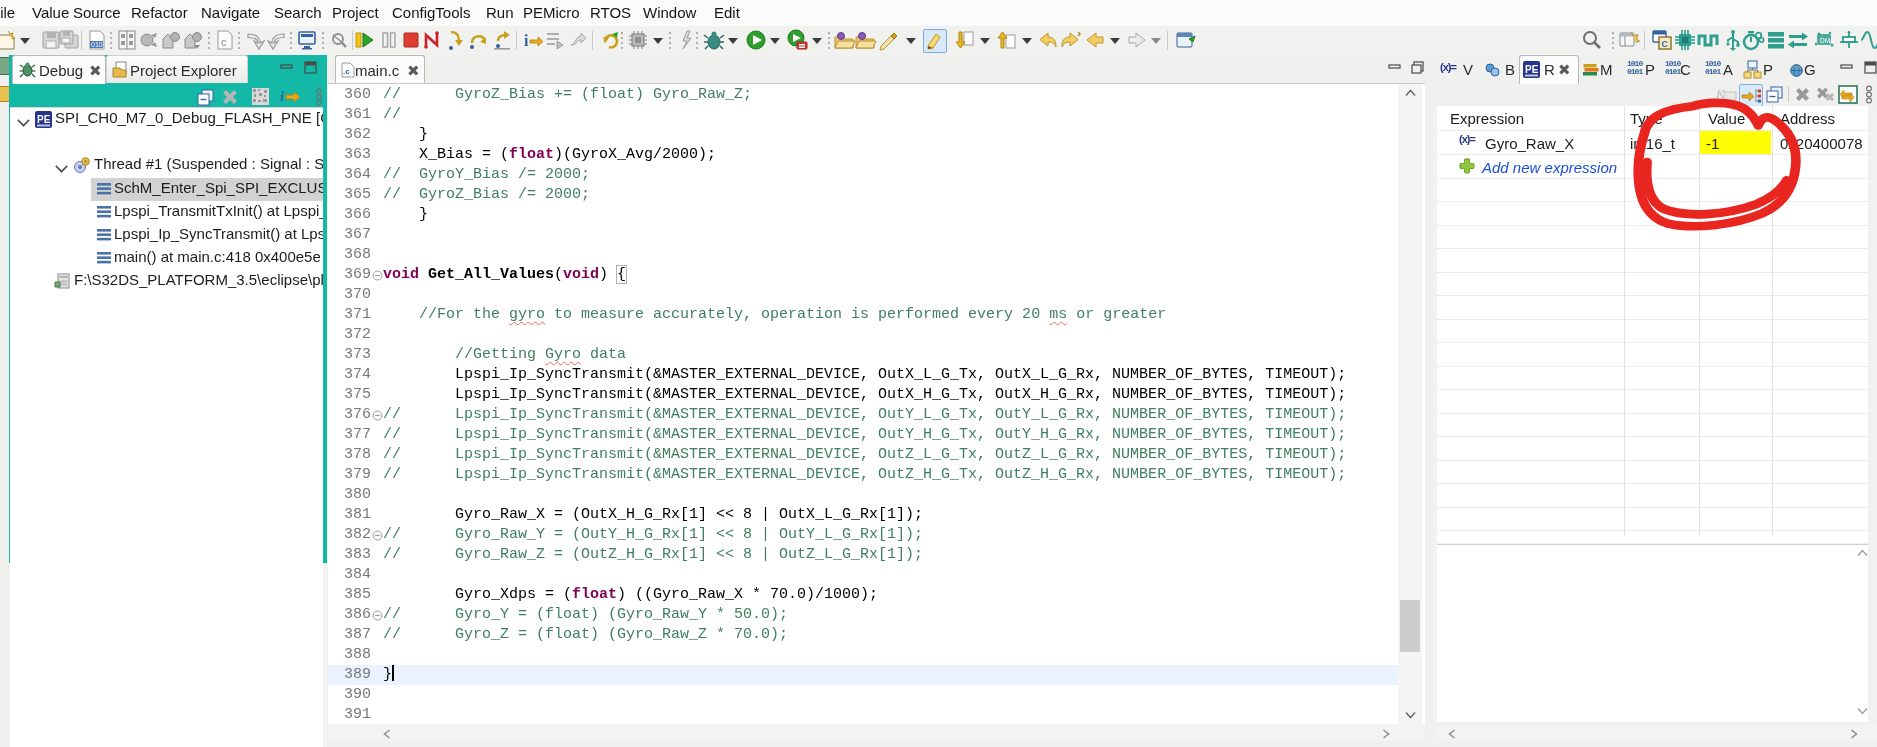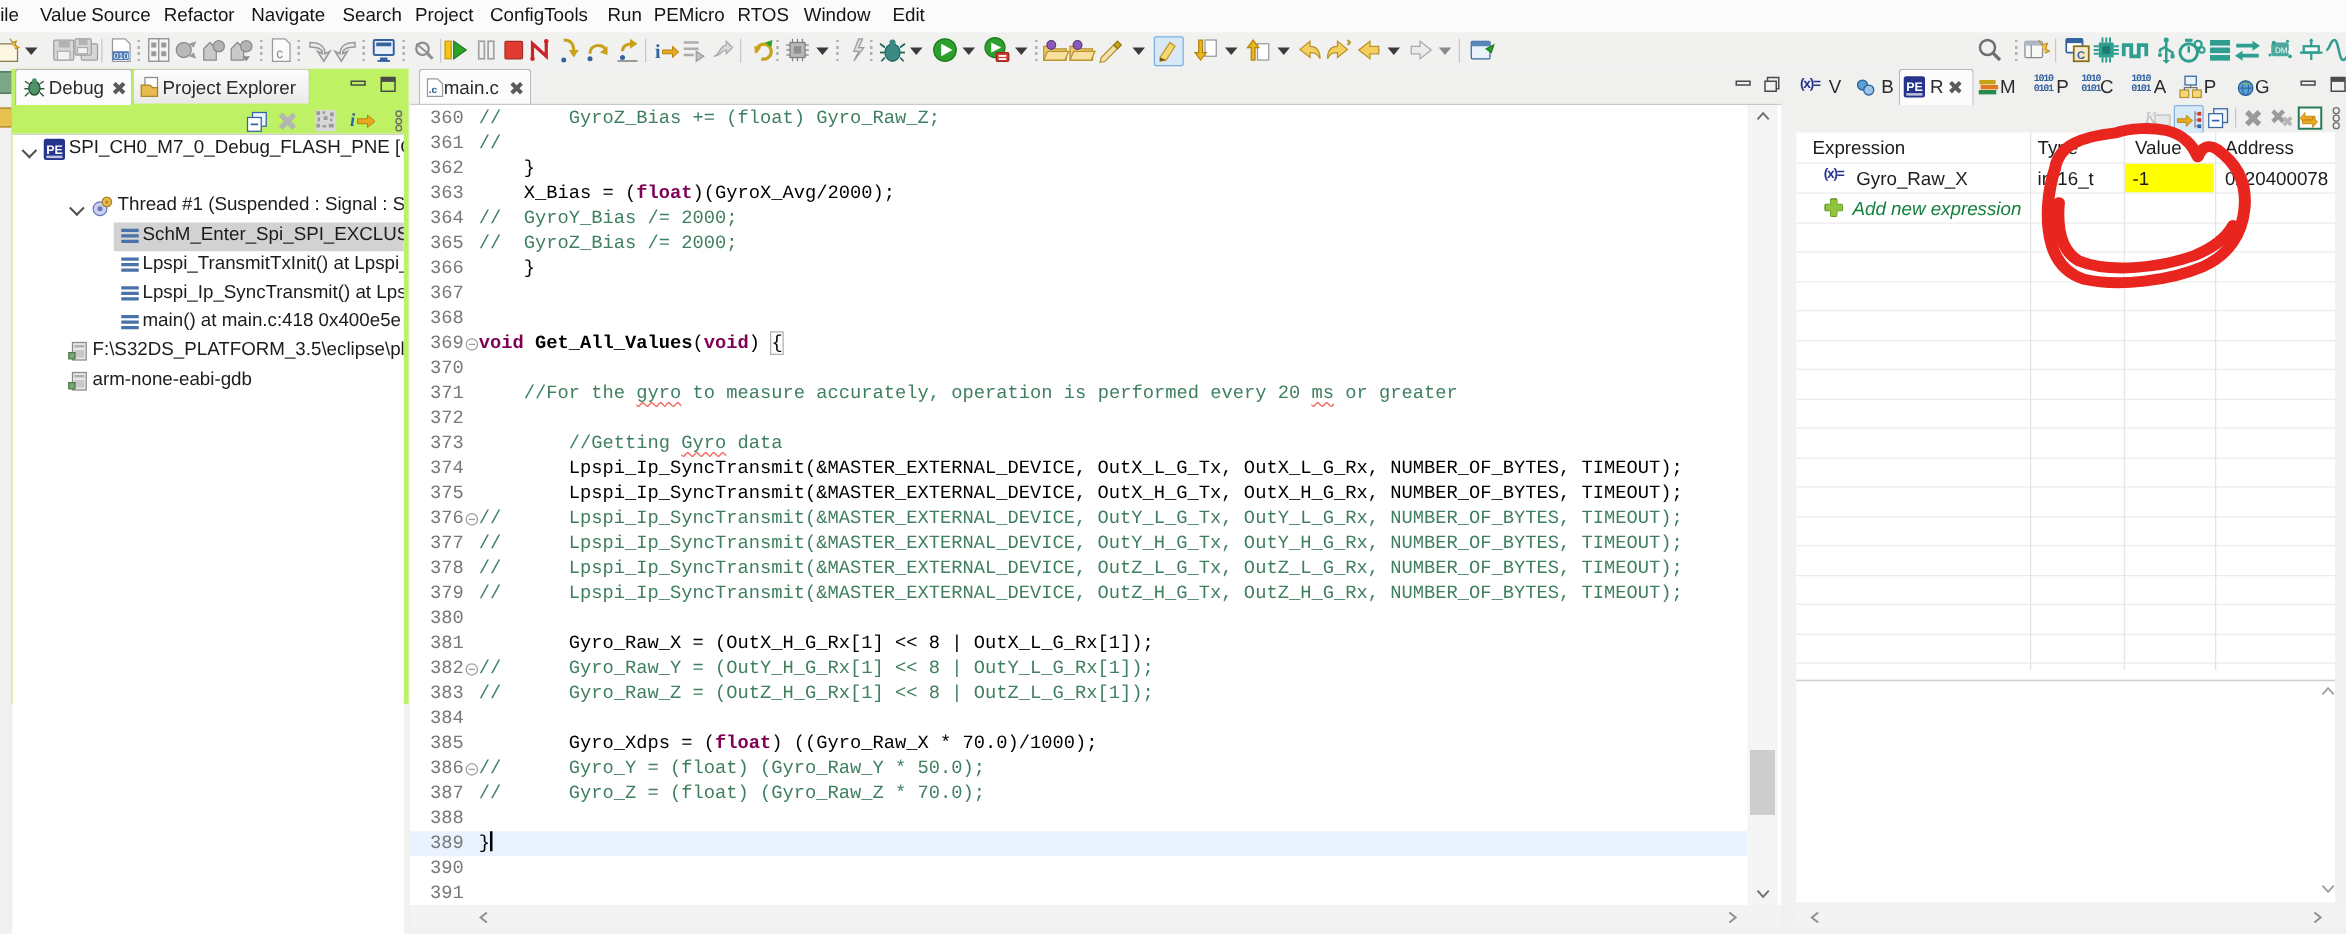--- a/index.html
+++ b/index.html
@@ -10,21 +10,21 @@
 #menubar{left:0;top:0;width:1877px;height:26px;background:#fbfbfb;font-size:15px;color:#141414}
 #menubar span{position:absolute;top:4px;white-space:pre}
 #toolbar{left:0;top:26px;width:1877px;height:29px;background:#f1f1f0}
 .tsep{position:absolute;top:5px;width:1px;height:19px;background:#c8c8c8}
 .tdot{position:absolute;top:6px;width:2px;height:17px;
   background-image:repeating-linear-gradient(#b0b0b0 0 2px,transparent 2px 5px)}
 .ticon{position:absolute;top:3px;width:22px;height:22px}
 .tdd{position:absolute;top:12px;width:0;height:0;border-left:5px solid transparent;border-right:5px solid transparent;border-top:6px solid #3a3a3a}
 
 #leftstrip{left:0;top:55px;width:9px;height:692px;background:#f0f0ef}
-#debugpanel{left:9px;top:55px;width:318px;height:508px;background:#bef264}
+#debugpanel{left:9px;top:55px;width:318px;height:508px;background:#14b8a6}
 #dbgcontent{position:absolute;left:1px;top:52px;width:313px;height:640px;background:#ffffff;overflow:hidden;border-top:1px solid #d2d2d2}
 .tab-active{position:absolute;top:0;height:29px;background:#fcfcfc;border:1px solid #b8b8b8;border-bottom:none;border-radius:3px 3px 0 0;box-sizing:border-box}
 .tab-inactive{position:absolute;top:0;height:28px;background:linear-gradient(#fdfdfd,#e9e9e8);border:1px solid #cfcfcf;border-bottom:none;border-radius:3px 3px 0 0;box-sizing:border-box}
 .tabtext{position:absolute;top:6px;font-size:15px;color:#2b2b2b;white-space:pre}
 .closex{position:absolute;font-size:15px;color:#5a5a5a}
 .minmax{position:absolute;top:7px}
 
 .trow{position:absolute;left:0;width:100%;height:23px;font-size:15px;color:#1c1c1c;white-space:pre}
 .trow .txt{position:absolute;top:1px}
 .chev{position:absolute;top:7px;width:9px;height:9px;border-right:2px solid #4d4d4d;border-bottom:2px solid #4d4d4d;transform:rotate(45deg) scale(.8)}
@@ -518,29 +518,20 @@
     </div>
     <div class="trow" style="top:162.4px">
       <svg class="abs" style="left:44px;top:3px" width="17" height="17">
           <rect x="4" y="1" width="11" height="14" fill="#e8e8e8" stroke="#8a8a8a"></rect>
           <rect x="5.5" y="3" width="8" height="2" fill="#b0b0b0"></rect>
           <rect x="5.5" y="7" width="8" height="6" fill="#c8c8c8"></rect>
           <path d="M1 9 l5 0 0 5 -5 0z" fill="#7aa87a" stroke="#4a7a4a"></path>
         </svg>
       <div class="txt" style="left:64px">F:\S32DS_PLATFORM_3.5\eclipse\plugins\c</div>
     </div>
-    <div class="trow" style="top:185.6px">
-      <svg class="abs" style="left:44px;top:3px" width="17" height="17">
-          <rect x="4" y="1" width="11" height="14" fill="#e8e8e8" stroke="#8a8a8a"></rect>
-          <rect x="5.5" y="3" width="8" height="2" fill="#b0b0b0"></rect>
-          <rect x="5.5" y="7" width="8" height="6" fill="#c8c8c8"></rect>
-          <path d="M1 9 l5 0 0 5 -5 0z" fill="#7aa87a" stroke="#4a7a4a"></path>
-        </svg>
-      <div class="txt" style="left:64px">arm-none-eabi-gdb</div>
-    </div>
   </div>
 </div>
 
 <div class="abs" id="editor">
   <div class="tab-active" style="left:8px;width:90px">
     <svg style="position:absolute;left:5px;top:6px" width="14" height="16" viewBox="0 0 14 16">
         <path d="M1 1 h8 l4 4 v10 h-12z" fill="#fff" stroke="#9a9a9a"></path>
         <text x="2" y="12" font-size="8" font-weight="bold" fill="#2a6099" font-family="Liberation Sans">.c</text>
       </svg>
     <div class="tabtext" style="left:19px">main.c</div>
@@ -772,21 +763,21 @@
     <div class="abs" style="left:269px;top:29px;font-size:15px;color:#1c1c1c">-1</div>
     <div class="abs" style="left:343px;top:29px;font-size:15px;color:#1c1c1c">0x20400078</div>
     <div class="gridline" style="left:0;top:48px;width:431px"></div>
 
     <svg class="abs" style="left:22px;top:52px" width="16" height="16">
         <rect x="5.5" y="1" width="5" height="14" rx="1" fill="#8fc43f" stroke="#5a8a1a"></rect>
         <rect x="1" y="5.5" width="14" height="5" rx="1" fill="#8fc43f" stroke="#5a8a1a"></rect>
         <rect x="5.5" y="2" width="5" height="13" fill="#8fc43f"></rect>
         <rect x="2" y="5.5" width="13" height="5" fill="#8fc43f"></rect>
       </svg>
-    <div class="abs" style="left:45px;top:53px;font-size:15px;font-style:italic;color:#15803d">Add new expression</div>
+    <div class="abs" style="left:45px;top:53px;font-size:15px;font-style:italic;color:#1d4ed8">Add new expression</div>
 
     <div class="gridline" style="left:0;top:72px;width:431px"></div>
     <div class="gridline" style="left:0;top:95px;width:431px"></div>
     <div class="gridline" style="left:0;top:119px;width:431px"></div>
     <div class="gridline" style="left:0;top:142px;width:431px"></div>
     <div class="gridline" style="left:0;top:166px;width:431px"></div>
     <div class="gridline" style="left:0;top:189px;width:431px"></div>
     <div class="gridline" style="left:0;top:213px;width:431px"></div>
     <div class="gridline" style="left:0;top:236px;width:431px"></div>
     <div class="gridline" style="left:0;top:260px;width:431px"></div>

